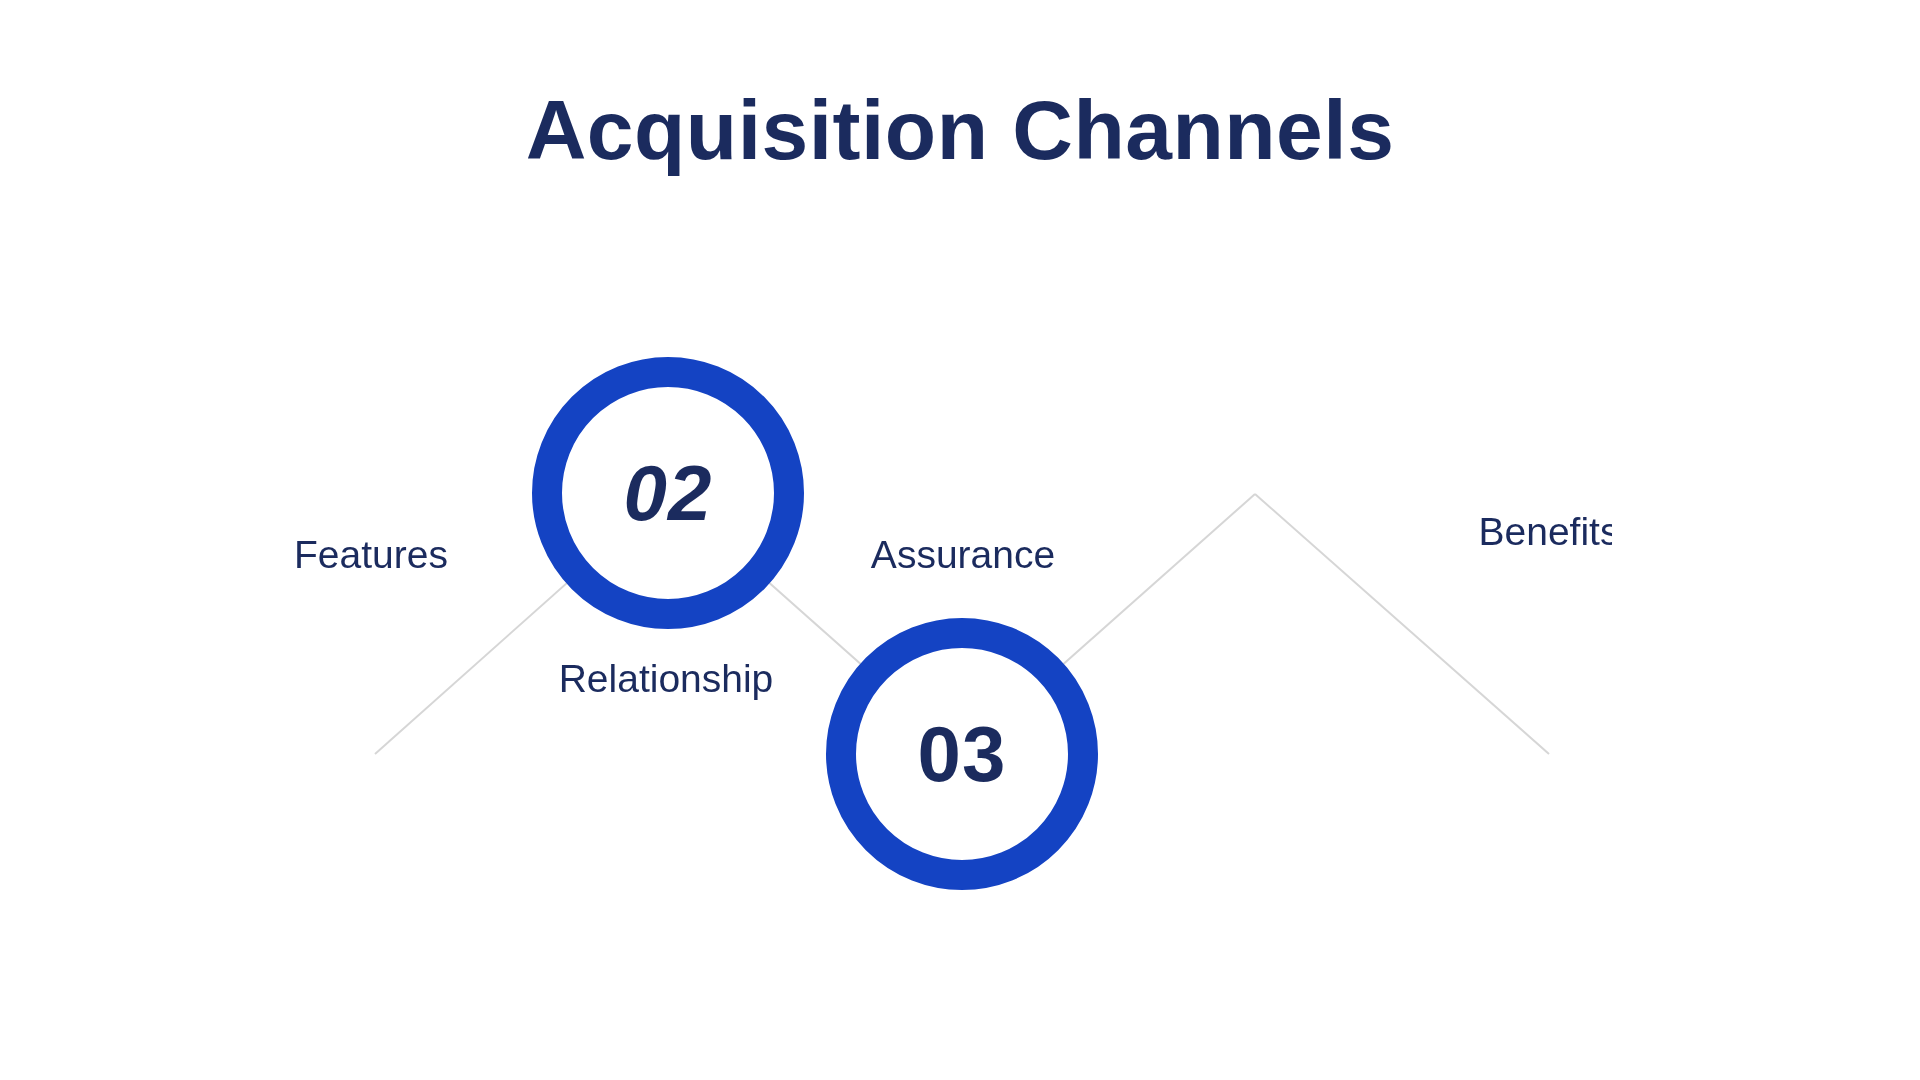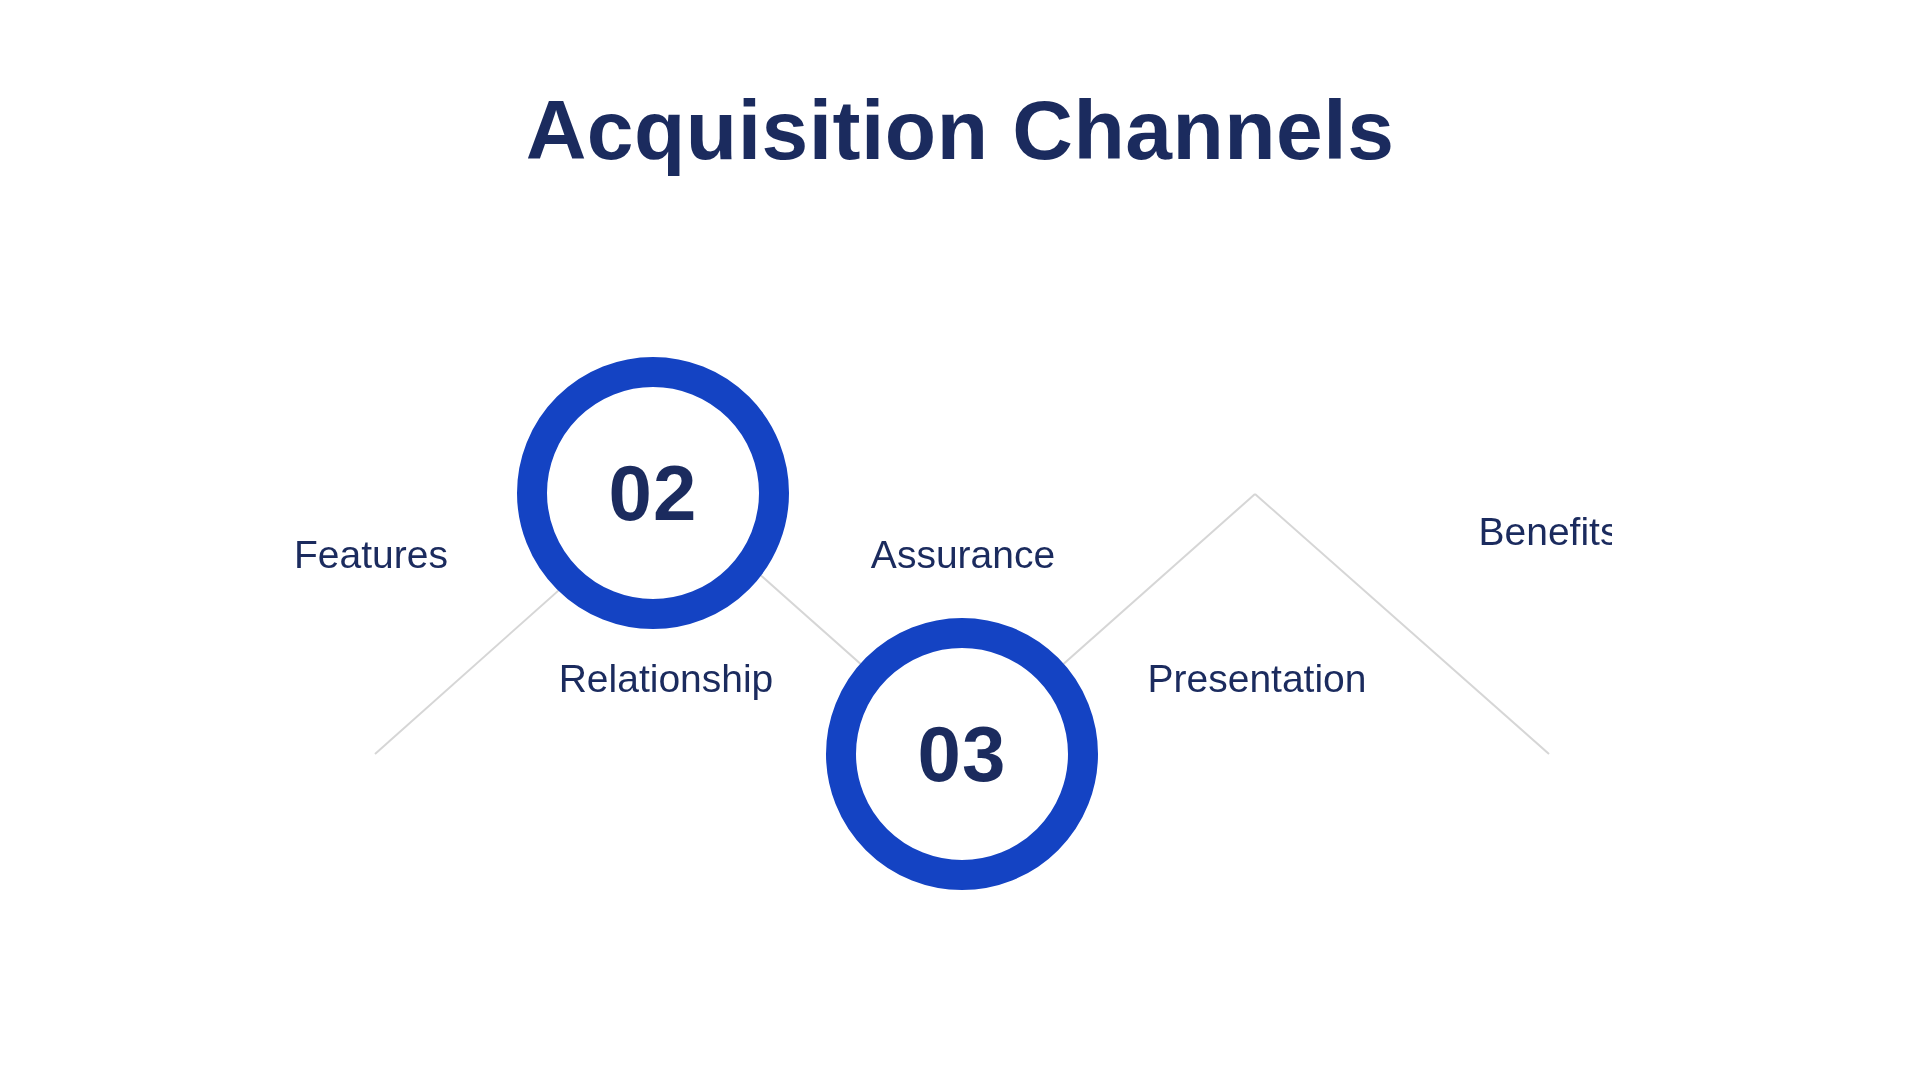--- a/index.html
+++ b/index.html
@@ -59,21 +59,21 @@
     z-index: 2;
   }
   .circle .num {
     font-size: 78px;
     font-weight: 600;
     color: var(--text-navy);
     letter-spacing: 1px;
   }
 
   .c1 { left: 239px;  top: 618px; }
-  .c2 { left: 517px;  top: 357px; }
+  .c2 { left: 532px;  top: 357px; font-style: italic; }
   .c3 { left: 826px;  top: 618px; }
   .c4 { left: 1119px; top: 358px; }
   .c5 { left: 1413px; top: 618px; }
 
   .step-label {
     position: absolute;
     transform: translate(-50%, -50%);
     font-size: 39px;
     font-weight: 500;
     color: var(--text-navy);
@@ -103,16 +103,15 @@
   <div class="circle c2">
     <span class="num">02</span>
   </div>
   <div class="circle c3">
     <span class="num">03</span>
   </div>
 
   <div class="step-label l1">Features</div>
   <div class="step-label l3">Assurance</div>
   <div class="step-label l2">Relationship</div>
-  <div class="step-label l4">Presentation</div>
   <div class="step-label l5">Benefits</div>
 
 </div>
 
 </body></html>

